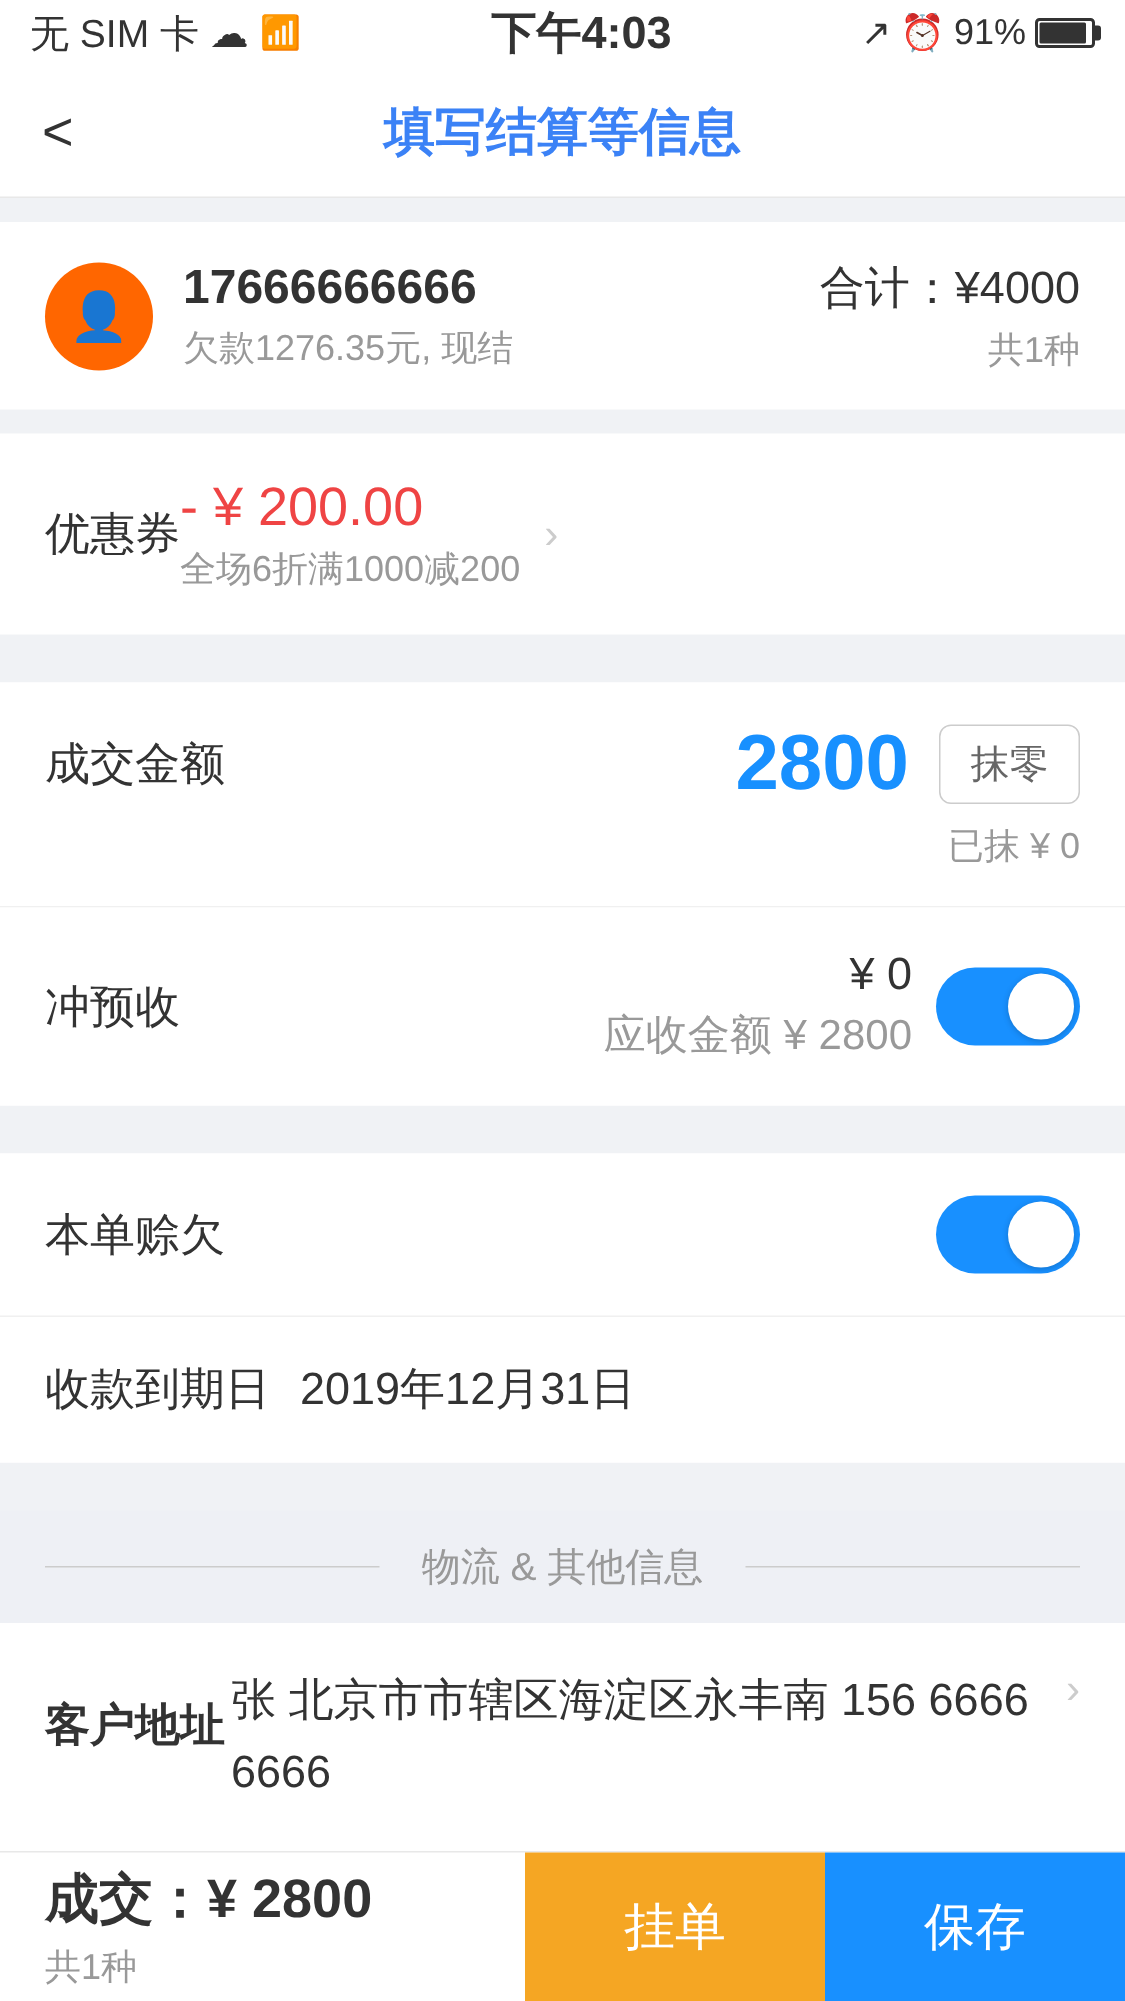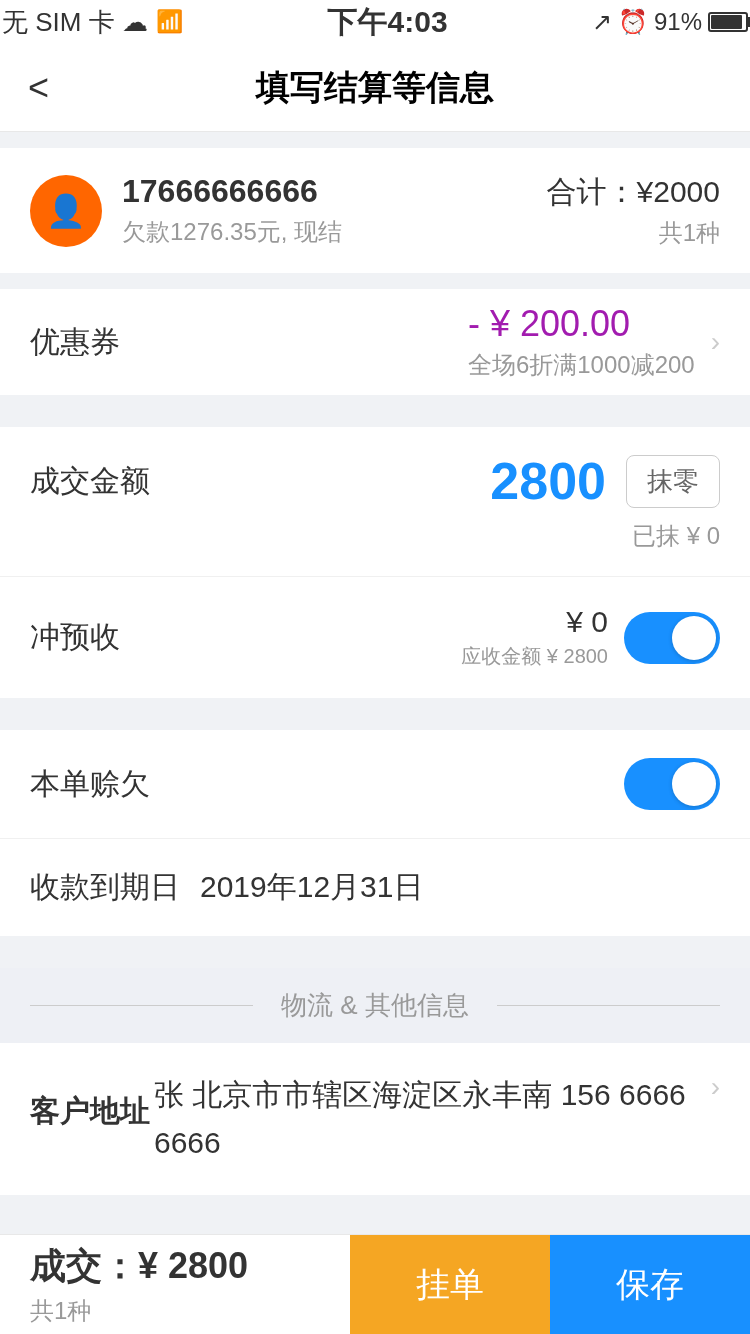--- a/index.html
+++ b/index.html
@@ -15,21 +15,21 @@
     }
 
     
     .status-bar {
       width: 750px;
       height: 44px;
       background: #fff;
       display: flex;
       align-items: center;
       justify-content: space-between;
-      padding: 0 2px;
+      padding: 0 20px;
       font-size: 26px;
       font-weight: 500;
     }
     .status-left { display: flex; align-items: center; gap: 8px; }
     .status-center { font-size: 30px; font-weight: 600; }
     .status-right { display: flex; align-items: center; gap: 6px; font-size: 24px; }
     .battery-icon {
       display: inline-block;
       width: 40px; height: 20px;
       border: 2px solid #333;
@@ -67,21 +67,21 @@
     .nav-back {
       position: absolute;
       left: 28px;
       font-size: 36px;
       color: #333;
       cursor: pointer;
     }
     .nav-title {
       font-size: 34px;
       font-weight: 600;
-      color: #000000;
+      color: #3b82f6;
     }
 
     
     .section {
       background: #fff;
       margin-bottom: 16px;
     }
 
     
     .customer-row {
@@ -102,30 +102,30 @@
     }
     .customer-name { font-size: 32px; font-weight: 600; color: #333; margin-bottom: 6px; }
     .customer-sub { font-size: 24px; color: #999; }
     .customer-right { text-align: right; }
     .total-price { font-size: 30px; color: #333; font-weight: 500; }
     .total-count { font-size: 24px; color: #999; margin-top: 4px; }
 
     
     .row-item {
       background: #fff;
-      padding: 14px 30px;
-      display: flex;
-      align-items: center;
-      justify-content: space-between;
+      padding: 28px 30px;
+      display: flex;
+      align-items: center;
+      justify-content: flex-start;
       border-bottom: 1px solid #f0f0f0;
     }
     .row-item:last-child { border-bottom: none; }
     .row-label { font-size: 30px; color: #333; }
     .row-right { display: flex; align-items: center; gap: 16px; }
-    .coupon-amount { font-size: 36px; color: #a21caf; font-weight: 500; }
+    .coupon-amount { font-size: 36px; color: #ef4444; font-weight: 500; }
     .coupon-desc { font-size: 24px; color: #999; text-align: right; margin-top: 4px; }
     .chevron-right {
       color: #ccc;
       font-size: 28px;
     }
 
     
     .deal-section {
       background: #fff;
       padding: 24px 30px;
@@ -153,21 +153,21 @@
     
     .toggle-row {
       background: #fff;
       padding: 28px 30px;
       display: flex;
       align-items: center;
       justify-content: space-between;
     }
     .toggle-info { text-align: right; }
     .toggle-amount { font-size: 30px; color: #333; }
-    .toggle-sub { font-size: 20px; color: #999; margin-top: 4px; }
+    .toggle-sub { font-size: 28px; color: #999; margin-top: 4px; }
     .toggle-area { display: flex; align-items: center; gap: 16px; }
 
     
     .toggle-switch {
       width: 96px; height: 52px;
       border-radius: 26px;
       position: relative;
       cursor: pointer;
       transition: background 0.2s;
     }
@@ -298,21 +298,21 @@
 <div class="section" style="margin-top:16px;">
   <div class="customer-row">
     <div class="customer-left">
       <div class="avatar">👤</div>
       <div>
         <div class="customer-name">17666666666</div>
         <div class="customer-sub">欠款1276.35元, 现结</div>
       </div>
     </div>
     <div class="customer-right">
-      <div class="total-price">合计：¥2000</div>
+      <div class="total-price">合计：¥4000</div>
       <div class="total-count">共1种</div>
     </div>
   </div>
 </div>
 
 <div class="section">
   <div class="row-item">
     <span class="row-label">优惠券</span>
     <div class="row-right">
       <div>

